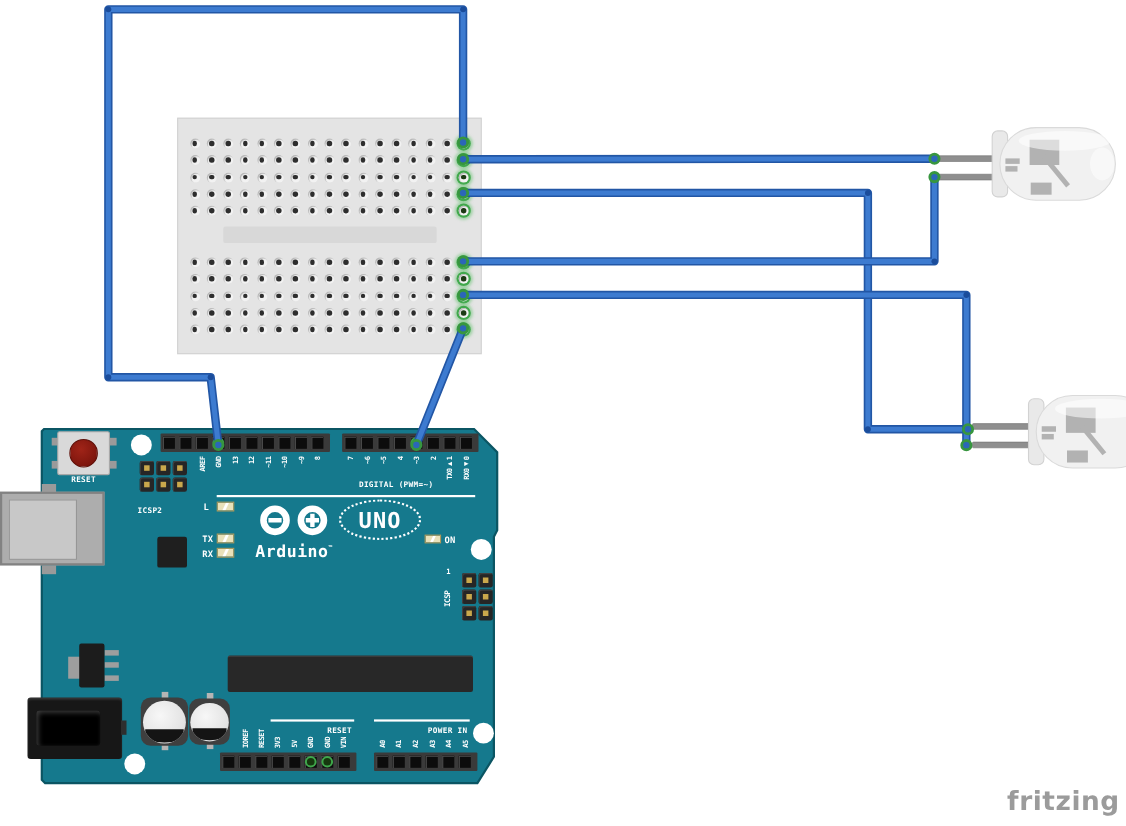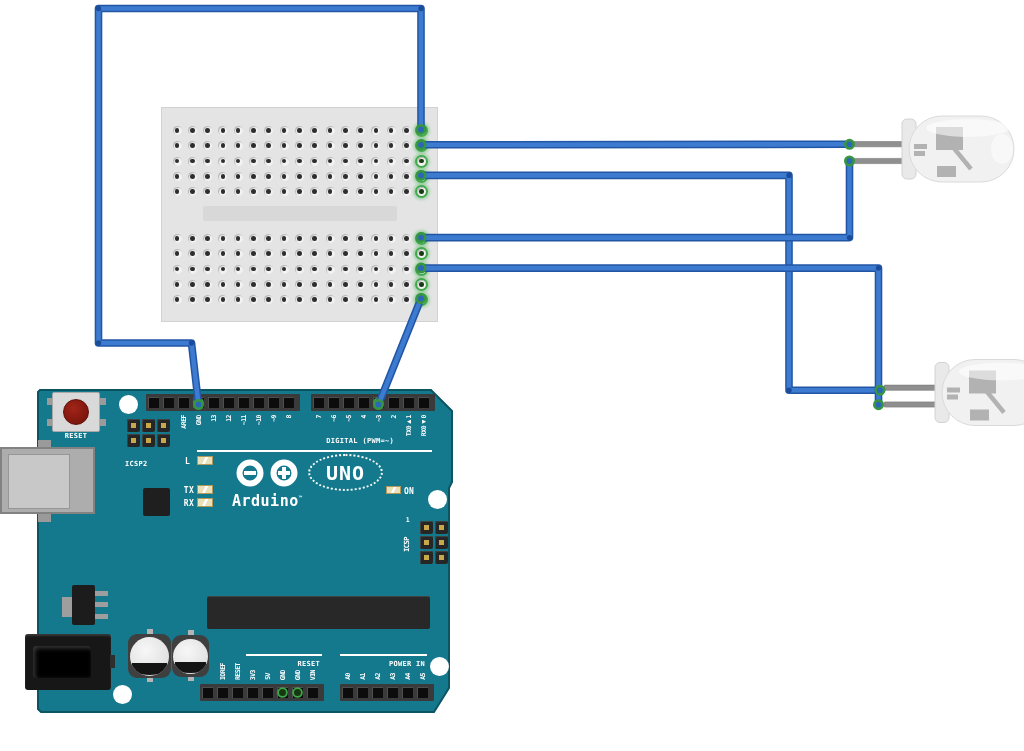--- a/index.html
+++ b/index.html
@@ -479,13 +479,14 @@
       <circle cx="191.5" cy="343" r="2.7" class="bend"></circle>
       <circle cx="98.5" cy="343" r="2.7" class="bend"></circle>
       <circle cx="98.5" cy="8.5" r="2.7" class="bend"></circle>
       <circle cx="421" cy="8.5" r="2.7" class="bend"></circle>
       <circle cx="198.5" cy="404.5" r="4.2" class="wend"></circle>
       <circle cx="421" cy="129.5" r="4.2" class="wend"></circle>
       <circle cx="378.5" cy="404.5" r="4.2" class="wend"></circle>
       <circle cx="421" cy="298.5" r="4.2" class="wend"></circle>
     </svg>
 
+  <div id="watermark">fritzing</div>
 </div>
 
 </body></html>

